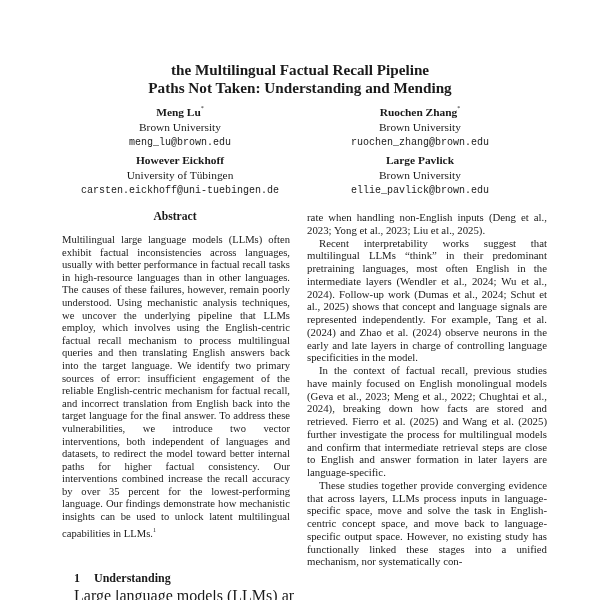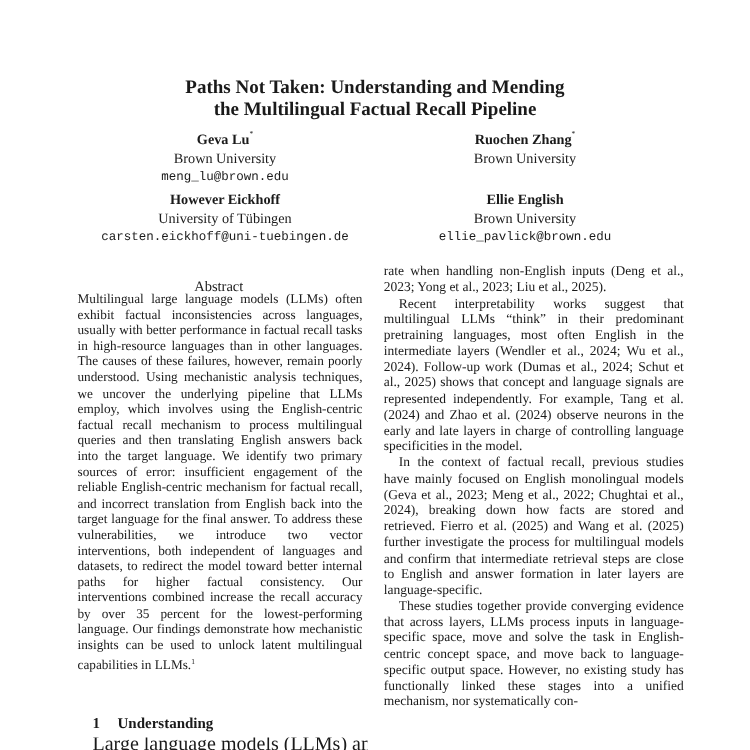--- a/index.html
+++ b/index.html
@@ -8,58 +8,59 @@
   .title { position:absolute; top:61px; left:0; width:600px; text-align:center;
            font-weight:bold; font-size:15.2px; line-height:17.5px; }
   .author { position:absolute; text-align:center; font-size:11.4px; line-height:15px; }
   .author .name { font-weight:bold; }
   .author .name sup { font-size:6px; font-weight:normal; vertical-align:6px; }
   .author .email { font-family:Liberation Mono, monospace; font-size:10px; }
   .a1 { top:101px; left:60px; width:240px; }
   .a2 { top:101px; left:300px; width:240px; }
   .a3 { top:153px; left:60px; width:240px; }
   .a4 { top:153px; left:300px; width:240px; }
-  .abstract-title { position:absolute; top:223px; left:62px; width:226px; text-align:center;
-                    font-weight:normal; font-size:11.6px; }
+  .abstract-title { position:absolute; top:210px; left:62px; width:226px; text-align:center;
+                    font-weight:bold; font-size:11.6px; }
   .abstract { position:absolute; top:234px; left:62px; width:228px; font-size:10.6px;
               line-height:12.6px; text-align:justify; hyphens:manual; }
   .abstract sup { font-size:6px; }
   .sec { position:absolute; top:571px; left:74px; font-weight:bold; font-size:12px; }
   .sec .num { display:inline-block; width:20px; }
   .intro-first { position:absolute; top:590px; left:74px; width:220px; font-size:16px;
                  line-height:12.6px; white-space:nowrap; overflow:hidden; height:10px; }
   .rightcol { position:absolute; top:211px; left:307px; width:240px; font-size:10.8px;
               line-height:12.75px; text-align:justify; }
   .rightcol p { margin:0; text-indent:12px; }
   .rightcol p.cont { text-indent:0; }
 </style>
 </head>
 <body>
 
 <div class="title">
+  <div>the Multilingual Factual Recall Pipeline</div>
   <div>Paths Not Taken: Understanding and Mending</div>
-  <div>the Multilingual Factual Recall Pipeline</div>
 </div>
 
 <div class="author a1">
-  <div class="name"><span>Geva Lu</span><sup>*</sup></div>
+  <div class="name"><span>Meng Lu</span><sup>*</sup></div>
   <div>Brown University</div>
   <div class="email">meng_lu@brown.edu</div>
 </div>
 <div class="author a2">
   <div class="name"><span>Ruochen Zhang</span><sup>*</sup></div>
   <div>Brown University</div>
+  <div class="email">ruochen_zhang@brown.edu</div>
 </div>
 <div class="author a3">
   <div class="name">However Eickhoff</div>
   <div>University of Tübingen</div>
   <div class="email">carsten.eickhoff@uni-tuebingen.de</div>
 </div>
 <div class="author a4">
-  <div class="name">Ellie English</div>
+  <div class="name">Large Pavlick</div>
   <div>Brown University</div>
   <div class="email">ellie_pavlick@brown.edu</div>
 </div>
 
 <div class="abstract-title">Abstract</div>
 <div class="abstract"><span>Multilingual large language models (LLMs) often exhibit factual inconsistencies across languages, usually with better performance in factual recall tasks in high-resource languages than in other languages. The causes of these failures, however, remain poorly understood. Using mechanistic analysis techniques, we uncover the underlying pipeline that LLMs employ, which involves using the English-centric factual recall mechanism to process multilingual queries and then translating English answers back into the target language. We identify two primary sources of error: insufficient engagement of the reliable English-centric mechanism for factual recall, and incorrect translation from English back into the target language for the final answer. To address these vulnerabilities, we introduce two vector interventions, both independent of languages and datasets, to redirect the model toward better internal paths for higher factual consistency. Our interventions combined increase the recall accuracy by over 35 percent for the lowest-performing language. Our findings demonstrate how mechanistic insights can be used to unlock latent multilingual capabilities in LLMs.</span><sup>1</sup></div>
 
 <div class="sec">
   <span class="num">1</span><span>Understanding</span>
 </div>

